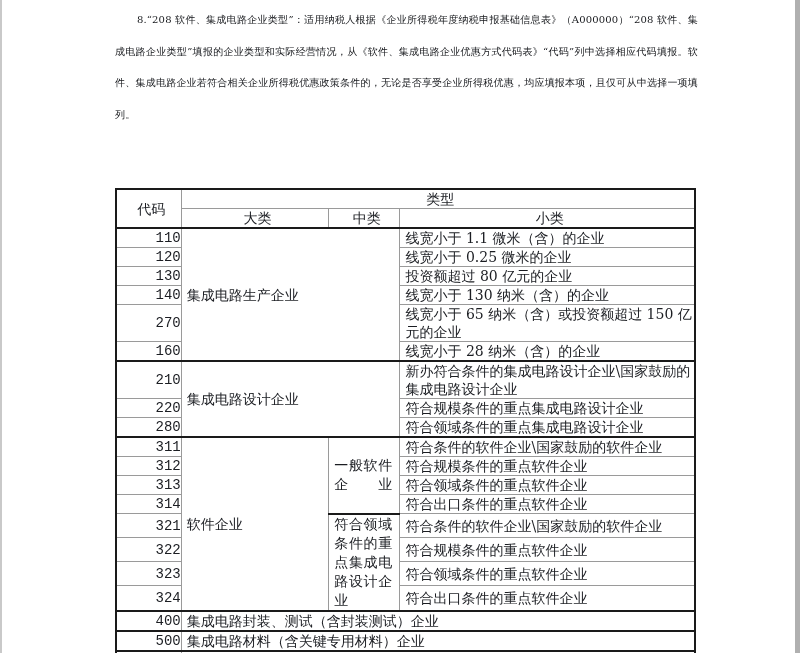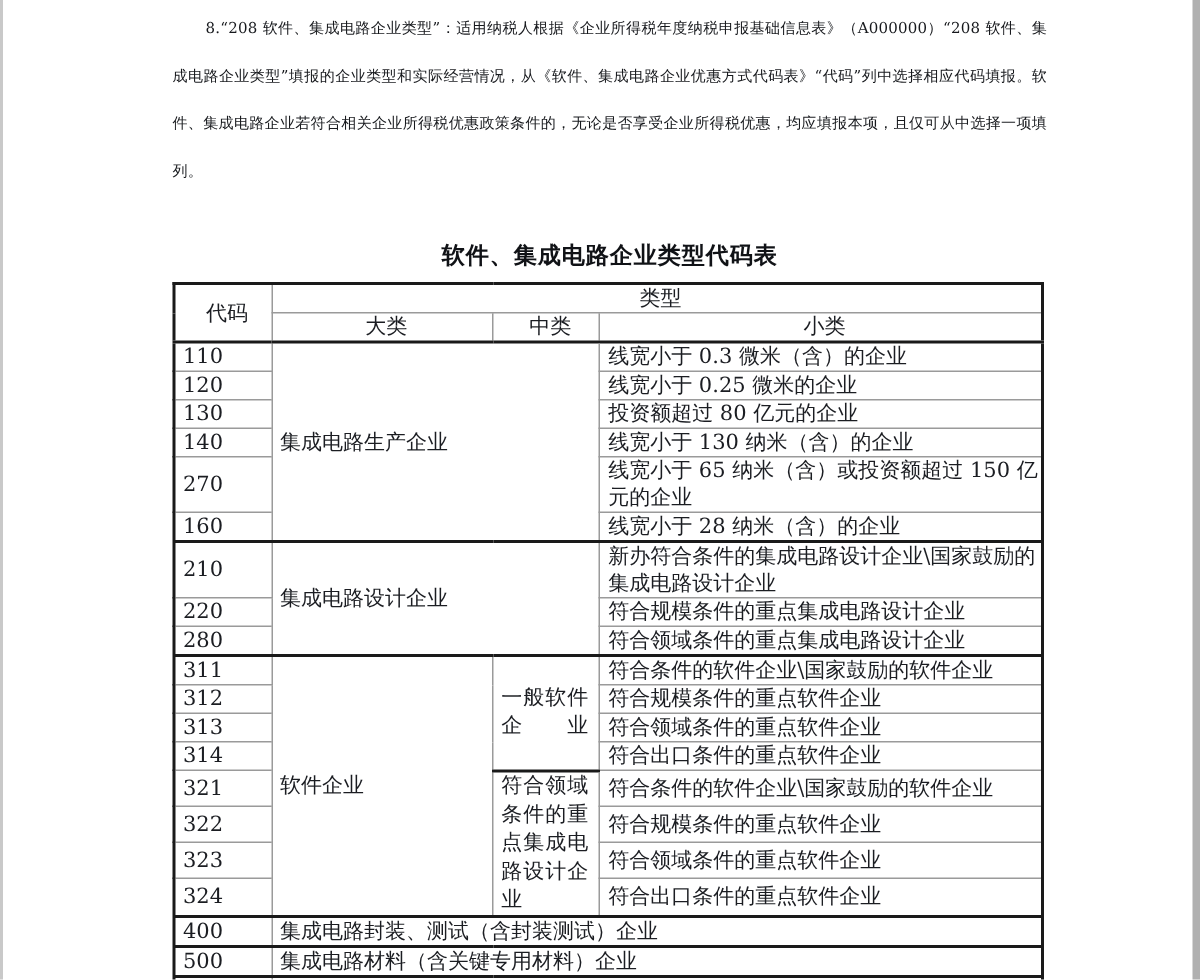--- a/index.html
+++ b/index.html
@@ -83,21 +83,21 @@
     vertical-align: middle;
     line-height: 18px;
     height: 19px;
     box-sizing: border-box;
     overflow: hidden;
   }
   
   table.code-table {
     border: 2px solid #1a1a1a;
   }
-  .c-code   { width: 65px;  text-align: left; padding-left: 0; }
+  .c-code   { width: 65px;  text-align: right; padding-left: 0; font-family: Liberation Mono, monospace; }
   .c-major  { width: 147px; text-align: left; padding-left: 9px; }
   .c-mid    { width: 71px;  text-align: left; padding-left: 6px; }
   .c-minor  { width: 294px; text-align: left; padding-left: 6px; }
 
   .hdr-type { text-align: center; }
   .hdr-sub  { text-align: center; padding-left: 0; }
   .hdr-code { text-align: center; padding-left: 0; }
 
   th.hdr-code { height: 45px; }
   th.hdr-type { height: 23px; }
@@ -120,21 +120,20 @@
   td.wide-row { text-align: left; padding-left: 9px; }
   td.two-line { line-height: 18px; padding-top: 1px; vertical-align: middle; }
 </style>
 </head>
 <body>
 
 <div id="page">
 
   <div class="para"><span class="indent"></span><span>8.</span><span>“208 软件、集成电路企业类型”：适用纳税人根据《企业所得税年度纳税申报基础信息表》（A000000）“208 软件、集成电路企业类型”填报的企业类型和实际经营情况，从《软件、集成电路企业优惠方式代码表》“代码”列中选择相应代码填报。软件、集成电路企业若符合相关企业所得税优惠政策条件的，无论是否享受企业所得税优惠，均应填报本项，且仅可从中选择一项填列。</span></div>
 
-  <div class="tbl-title">软件、集成电路企业类型代码表</div>
 
   <div class="tbl-wrap">
     <table class="code-table">
       <colgroup>
         <col style="width:65px">
           <col style="width:147px">
           <col style="width:71px">
           <col style="width:294px">
       </colgroup>
       <tbody>
@@ -144,21 +143,21 @@
         </tr>
         <tr class="hdr-bottom">
           <th class="hdr-sub">大类</th>
           <th class="hdr-sub">中类</th>
           <th class="hdr-sub">小类</th>
         </tr>
 
         <tr class="group-start">
           <td class="c-code">110</td>
           <td class="c-major major-mid" colspan="2" rowspan="6">集成电路生产企业</td>
-          <td class="c-minor">线宽小于 0.3 微米（含）的企业</td>
+          <td class="c-minor">线宽小于 1.1 微米（含）的企业</td>
         </tr>
         <tr>
           <td class="c-code">120</td>
           <td class="c-minor">线宽小于 0.25 微米的企业</td>
         </tr>
         <tr>
           <td class="c-code">130</td>
           <td class="c-minor">投资额超过 80 亿元的企业</td>
         </tr>
         <tr>

